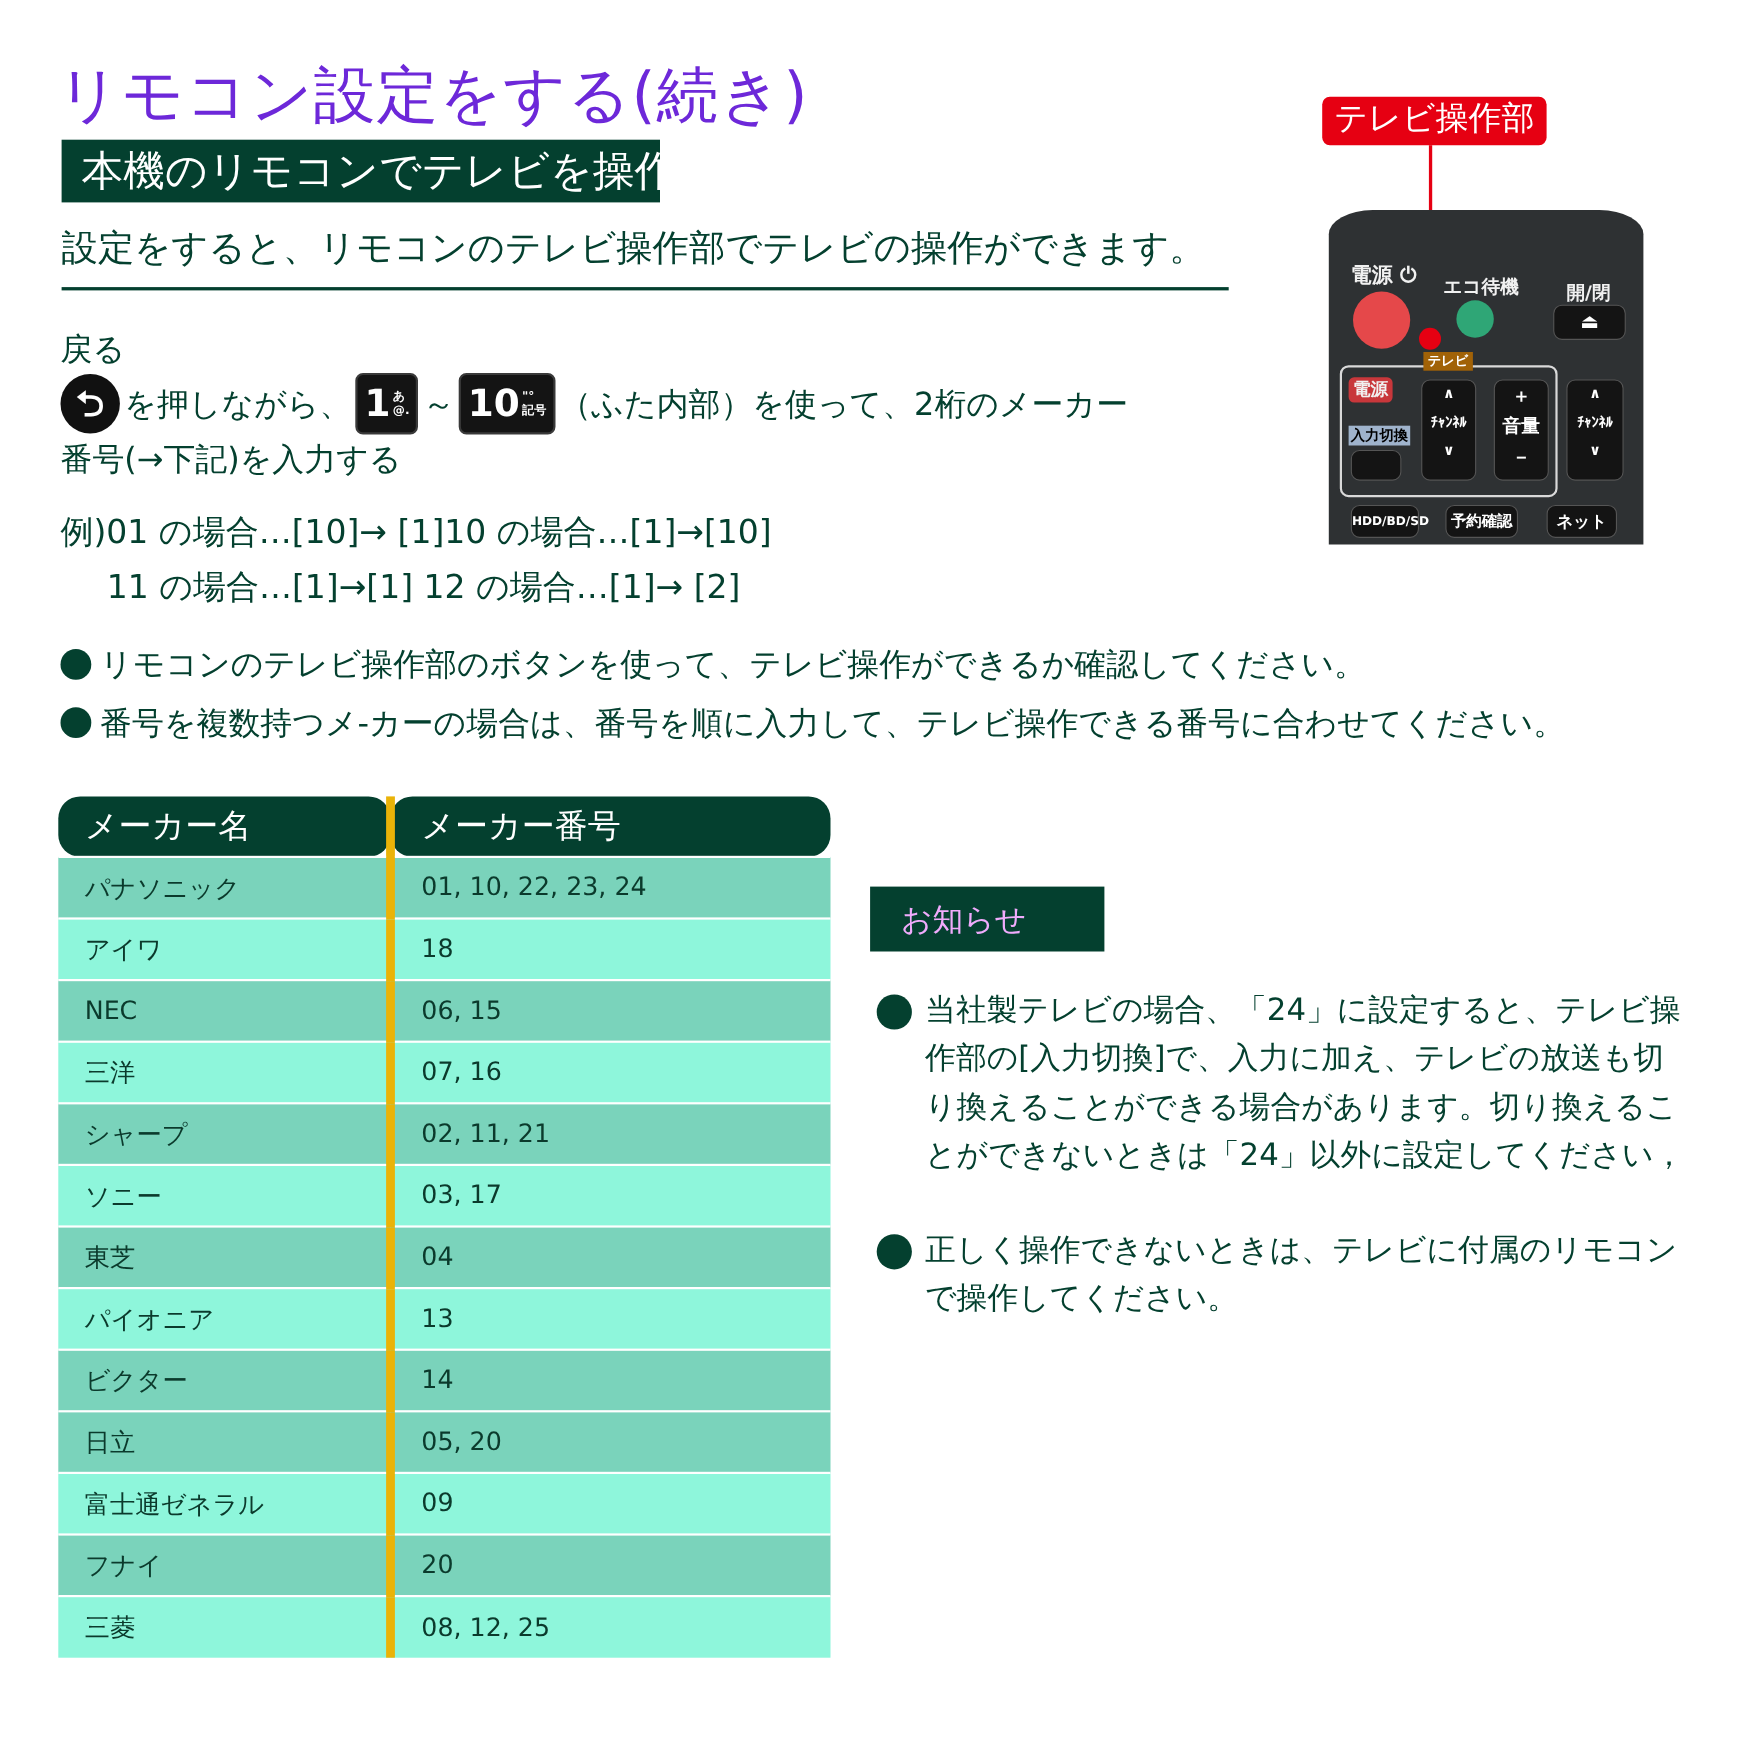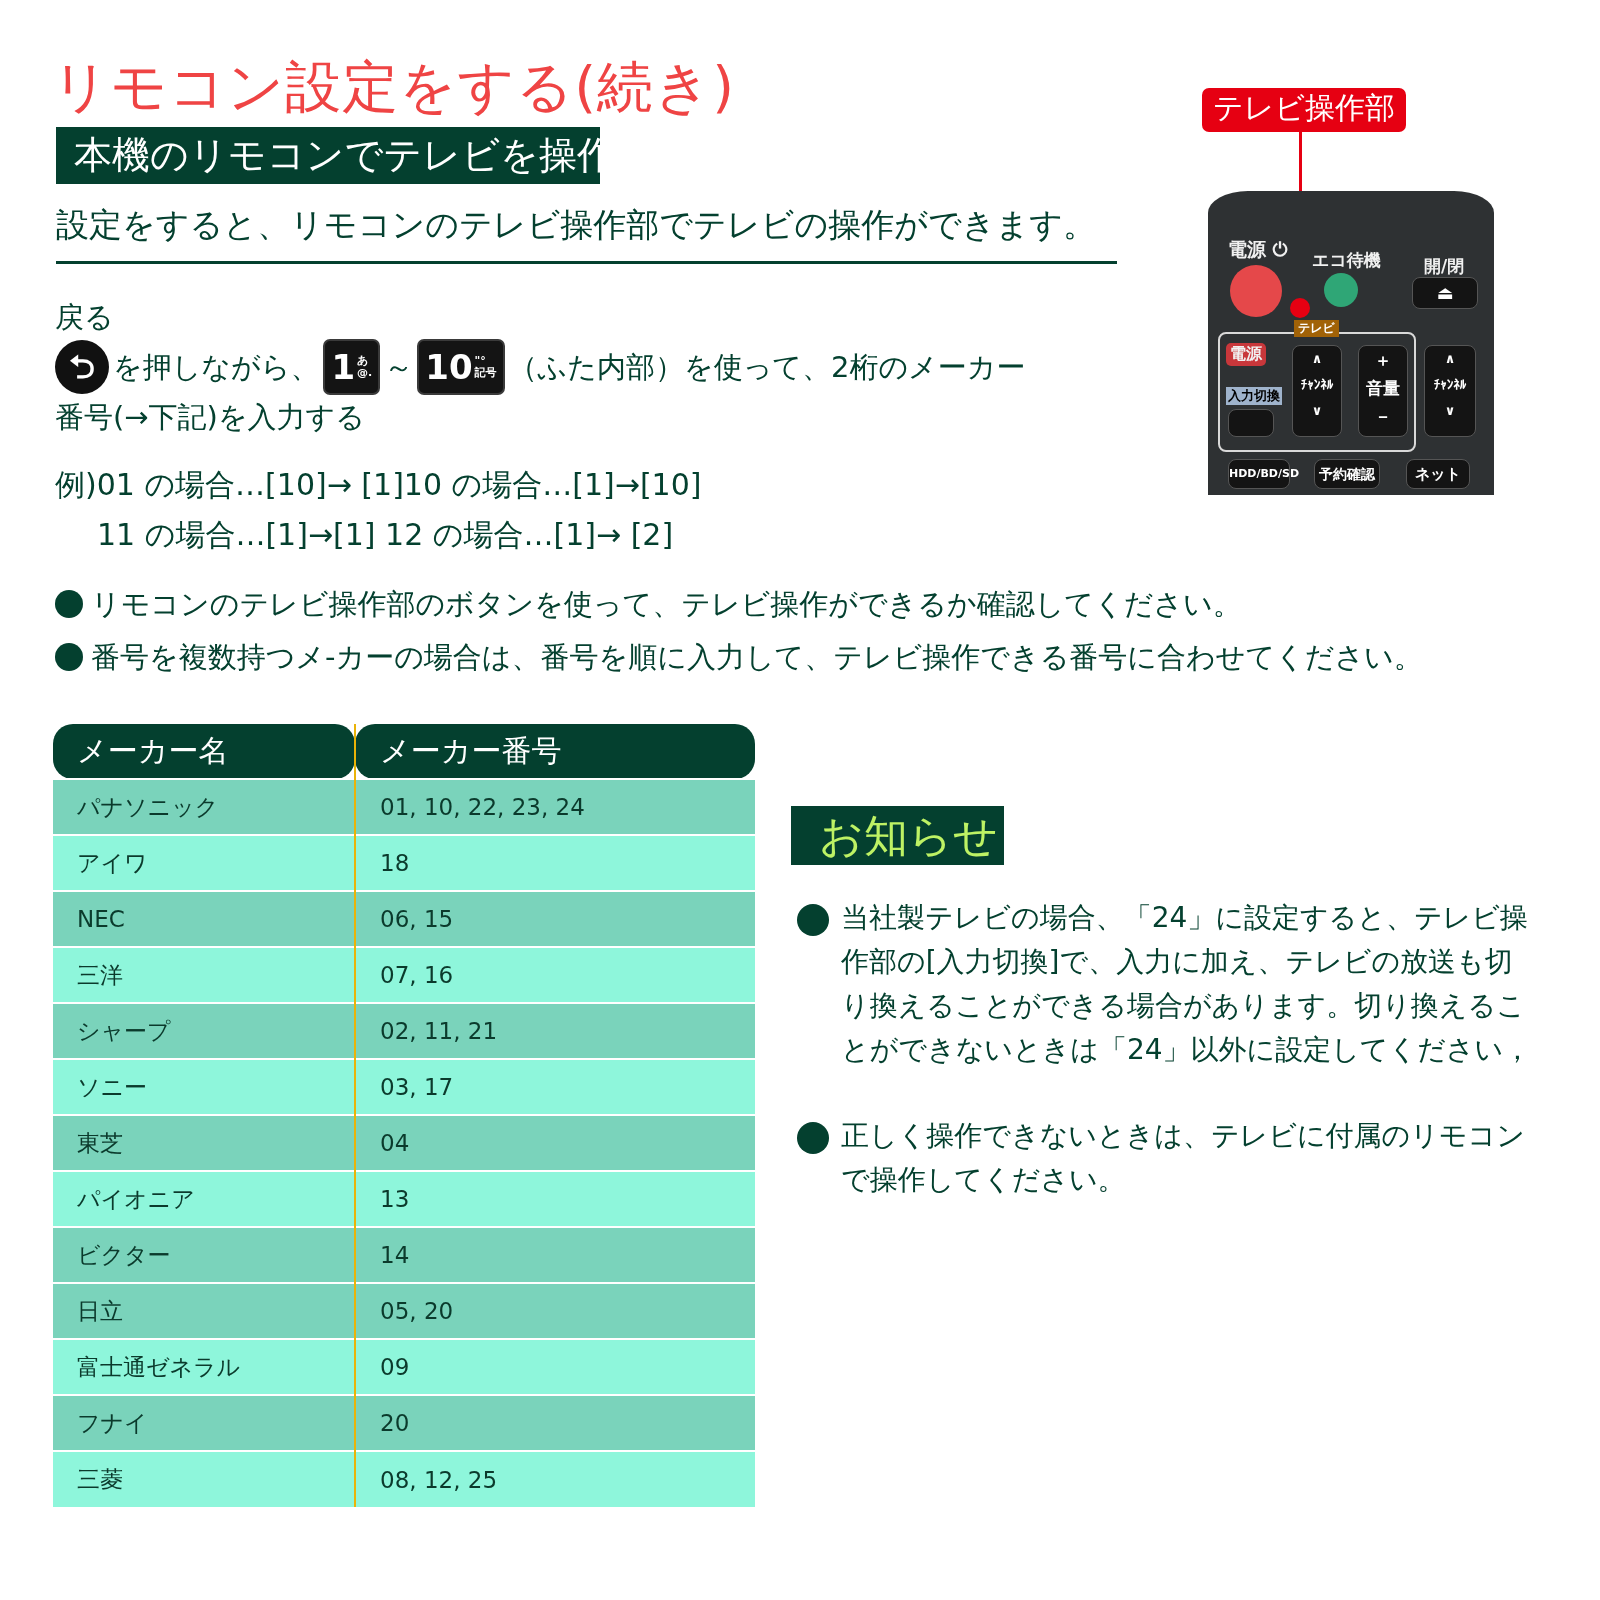--- a/index.html
+++ b/index.html
@@ -1,44 +1,44 @@
 <!DOCTYPE html>
 <html><head>
 <meta charset="utf-8">
 <style>
   * { box-sizing: border-box; margin: 0; padding: 0; }
   html, body { width: 1600px; height: 1600px; background: #ffffff; overflow: hidden; }
   body { position: relative; font-family: "DejaVu Sans", "Liberation Sans", sans-serif; color: #04402f; }
 
-  .title { position: absolute; left: 52px; top: 52px; font-size: 56px; line-height: 70px; color: #ef4444; letter-spacing: 1px; white-space: nowrap; text-align: right; }
+  .title { position: absolute; left: 52px; top: 52px; font-size: 56px; line-height: 70px; color: #6d28d9; letter-spacing: 1px; white-space: nowrap; text-align: right; }
   .subtitle-bar { position: absolute; left: 56px; top: 127px; width: 544px; height: 57px; background: #04402f; color: #fff; font-size: 38px; line-height: 57px; padding-left: 18px; white-space: nowrap; }
   .intro { position: absolute; left: 56px; top: 202px; font-size: 33px; line-height: 46px; white-space: nowrap; }
   .intro-rule { position: absolute; left: 56px; top: 261px; width: 1061px; height: 3px; background: #04402f; }
 
   .step { position: absolute; left: 55px; top: 292px; width: 1010px; font-size: 29px; line-height: 50px; }
   .step .row { white-space: nowrap; display: flex; align-items: center; height: 50px; }
   .back-icon { display: inline-flex; width: 54px; height: 54px; border-radius: 50%; background: #111; color: #fff; align-items: center; justify-content: center; font-size: 32px; font-weight: bold; margin-right: 4px; }
   .key { display: inline-flex; align-items: center; justify-content: center; height: 56px; background: #141414; color: #fff; border-radius: 7px; font-weight: bold; font-size: 34px; padding: 0 6px; margin: 0 4px; border: 2px solid #3a3a3a; }
   .key small { font-size: 11px; line-height: 12px; display: inline-flex; flex-direction: column; margin-left: 2px; font-weight: bold; }
 
   .example { position: absolute; left: 55px; top: 460px; font-size: 30px; line-height: 50px; white-space: nowrap; }
   .example .l2 { padding-left: 42px; }
 
   .notes { position: absolute; left: 55px; top: 578px; font-size: 29px; line-height: 53px; white-space: nowrap; }
   .notes .bullet { display: inline-block; width: 28px; height: 28px; border-radius: 50%; background: #04402f; vertical-align: -4px; margin-right: 8px; }
 
   table.makers { position: absolute; left: 53px; top: 724px; width: 702px; border-collapse: collapse; table-layout: fixed; }
   table.makers th { background: #04402f; color: #fff; font-weight: normal; font-size: 30px; text-align: left; height: 55px; padding-left: 24px; border-radius: 20px; }
   table.makers td { height: 56px; font-size: 23px; color: #0b3a2c; padding-left: 24px; border-top: 2px solid #ffffff; }
-  table.makers th + th, table.makers td + td { border-left: 2px solid #eab308; }
+  table.makers th + th, table.makers td + td { border-left: 8px solid #eab308; }
   table.makers tr.odd td { background: #7ad3bb; }
   table.makers tr.even td { background: #8ef6db; }
   table.makers col.c1 { width: 302px; }
 
-  .notice-tag { position: absolute; left: 791px; top: 806px; width: 213px; height: 59px; background: #04402f; color: #bef264; font-size: 44px; line-height: 59px; padding-left: 28px; }
+  .notice-tag { position: absolute; left: 791px; top: 806px; width: 213px; height: 59px; background: #04402f; color: #f0abfc; font-size: 28px; line-height: 59px; padding-left: 28px; }
   .notice-list { position: absolute; left: 797px; top: 896px; width: 740px; }
   .notice-item { display: flex; font-size: 28px; line-height: 44px; margin-bottom: 42px; }
   .notice-item .bullet { flex: 0 0 32px; height: 32px; border-radius: 50%; background: #04402f; margin-top: 8px; margin-right: 12px; }
 
   
   .callout { position: absolute; left: 1202px; top: 88px; width: 204px; height: 44px; background: #e60012; color: #fff; border-radius: 7px; font-size: 30px; line-height: 44px; text-align: center; font-family: Liberation Mono, monospace; }
   .callout-line { position: absolute; left: 1299px; top: 132px; width: 3px; height: 170px; background: #e60012; }
   .callout-dot { position: absolute; left: 1290px; top: 298px; width: 20px; height: 20px; border-radius: 50%; background: #e60012; z-index: 3; }
   .remote { position: absolute; left: 1208px; top: 191px; width: 286px; height: 304px; background: #2e3133; border-radius: 40px 40px 0 0 / 22px 22px 0 0; overflow: hidden; }
   .rl { position: absolute; color: #f1f1f1; font-weight: bold; white-space: nowrap; }

